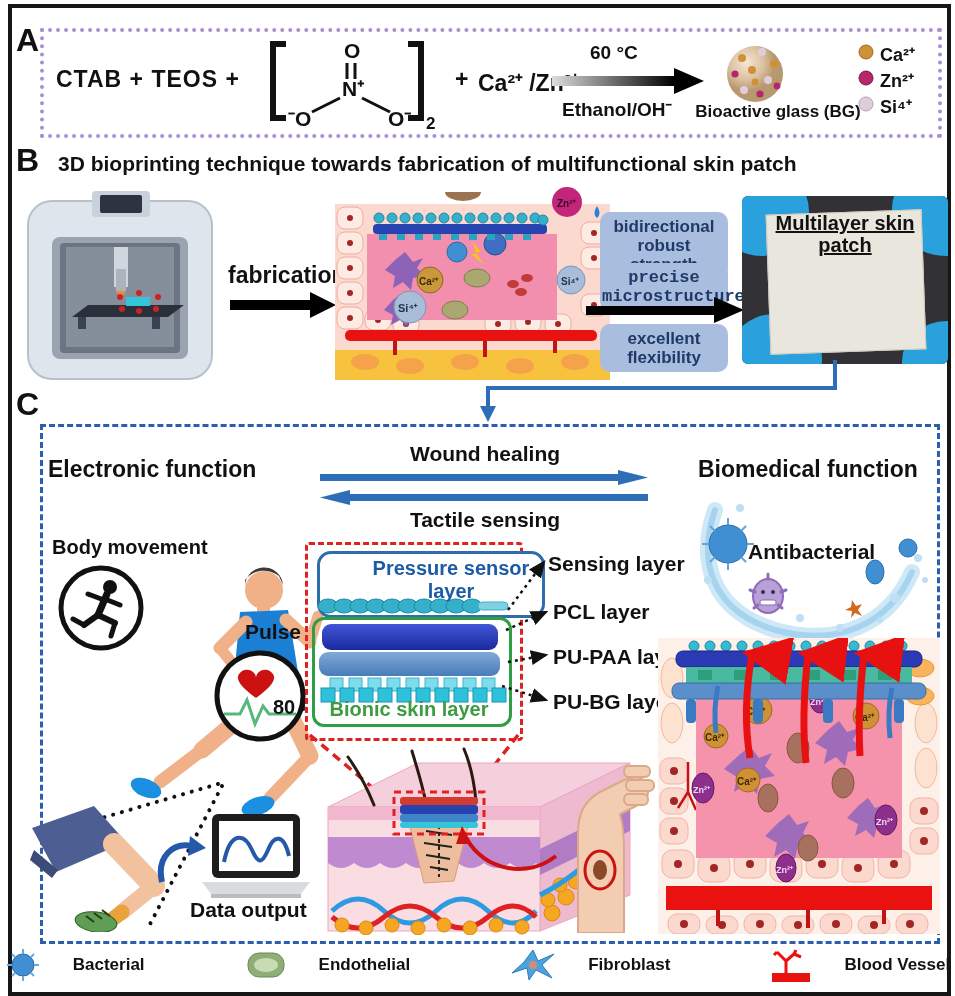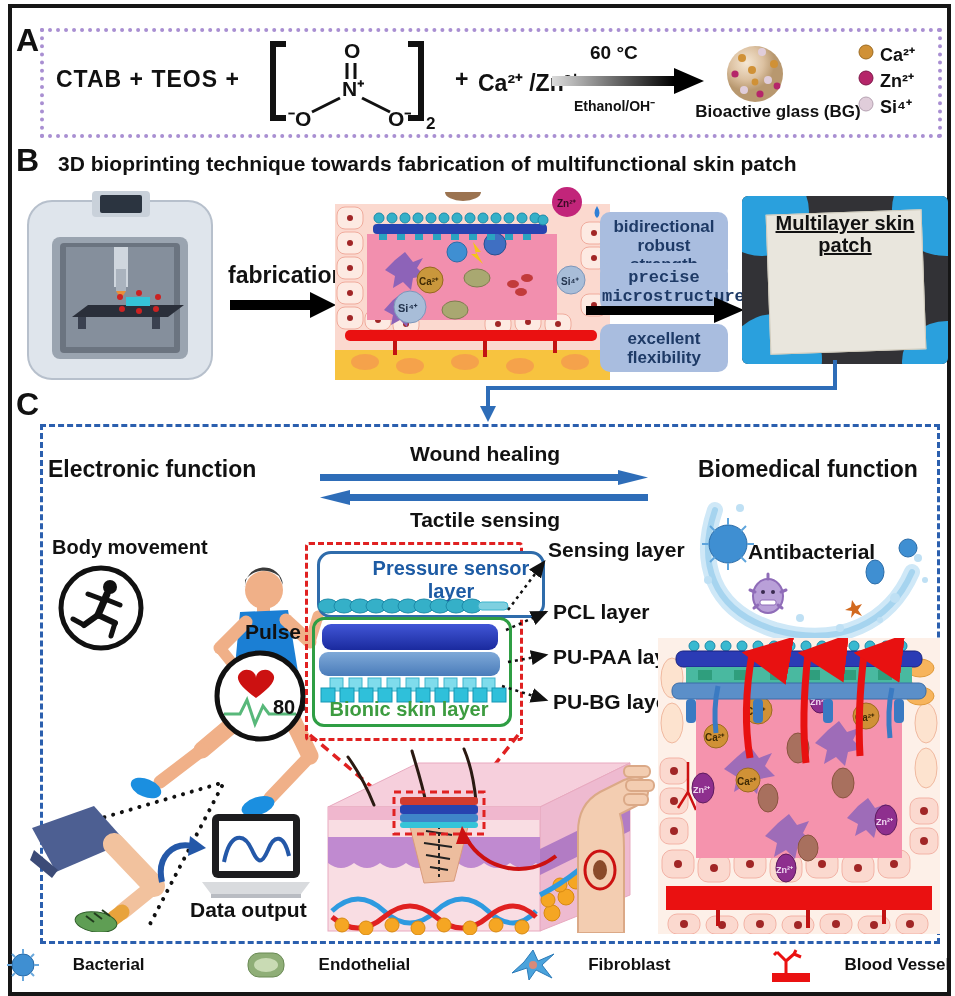--- a/index.html
+++ b/index.html
@@ -64,21 +64,21 @@
     <defs>
         <linearGradient id="ga" x1="0" x2="1">
           <stop offset="0" stop-color="#dcdcdc"></stop>
           <stop offset="1" stop-color="#000"></stop>
         </linearGradient>
       </defs>
     <rect x="0" y="8" width="122" height="10" fill="url(#ga)"></rect>
     <polygon points="122,0 152,13 122,26" fill="#000"></polygon>
   </svg>
   <div class="t" style="left:590px;top:42px;font-size:19px;">60 °C</div>
-  <div class="t" style="left:562px;top:96px;font-size:14px;margin-left:12px;">Ethanol/OH⁻</div>
+  <div class="t" style="left:562px;top:96px;font-size:19px;">Ethanol/OH⁻</div>
 
   <svg class="abs" style="left:722px;top:42px;" width="66" height="64">
     <defs>
         <radialGradient id="sph" cx="0.35" cy="0.3">
           <stop offset="0" stop-color="#f5e7d4"></stop>
           <stop offset="0.6" stop-color="#dcc1a1"></stop>
           <stop offset="1" stop-color="#b8986f"></stop>
         </radialGradient>
       </defs>
     <circle cx="33" cy="32" r="28" fill="url(#sph)"></circle>
@@ -399,21 +399,21 @@
       <polygon points="0,0 7,3 0,6" fill="#111"></polygon>
         </marker>
       </defs>
     <g stroke="#111" stroke-width="2.5" stroke-dasharray="3,4" fill="none">
       <line x1="10" y1="62" x2="46" y2="14" marker-end="url(#ab)"></line>
       <line x1="8" y1="82" x2="48" y2="64" marker-end="url(#ab)"></line>
       <line x1="10" y1="114" x2="48" y2="107" marker-end="url(#ab)"></line>
       <line x1="4" y1="138" x2="48" y2="152" marker-end="url(#ab)"></line>
     </g>
   </svg>
-  <div class="t" style="left:548px;top:538px;font-size:21px;">Sensing layer</div>
+  <div class="t" style="left:548px;top:552px;font-size:21px;">Sensing layer</div>
   <div class="t" style="left:553px;top:600px;font-size:21px;">PCL layer</div>
   <div class="t" style="left:553px;top:645px;font-size:21px;">PU-PAA layer</div>
   <div class="t" style="left:553px;top:690px;font-size:21px;">PU-BG layer</div>
 
   <svg class="abs" style="left:300px;top:733px;" width="230" height="80">
     <g stroke="#e02121" stroke-width="3.5" stroke-dasharray="9,6" fill="none">
       <line x1="10" y1="2" x2="98" y2="76"></line>
       <line x1="218" y1="2" x2="160" y2="76"></line>
     </g>
   </svg>

